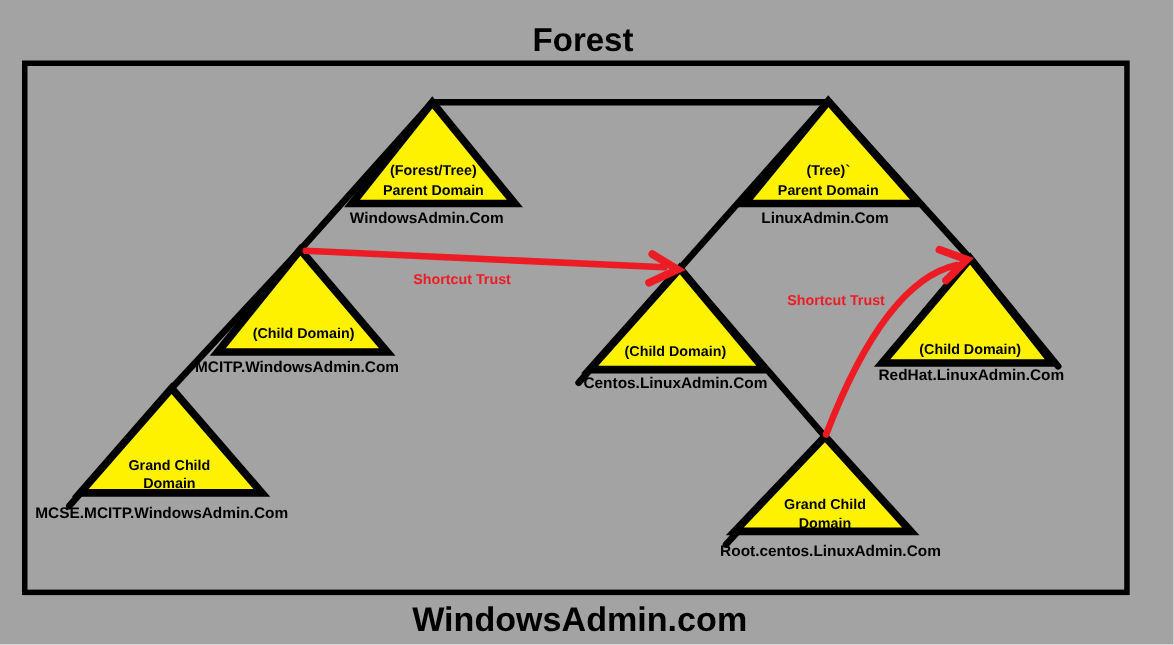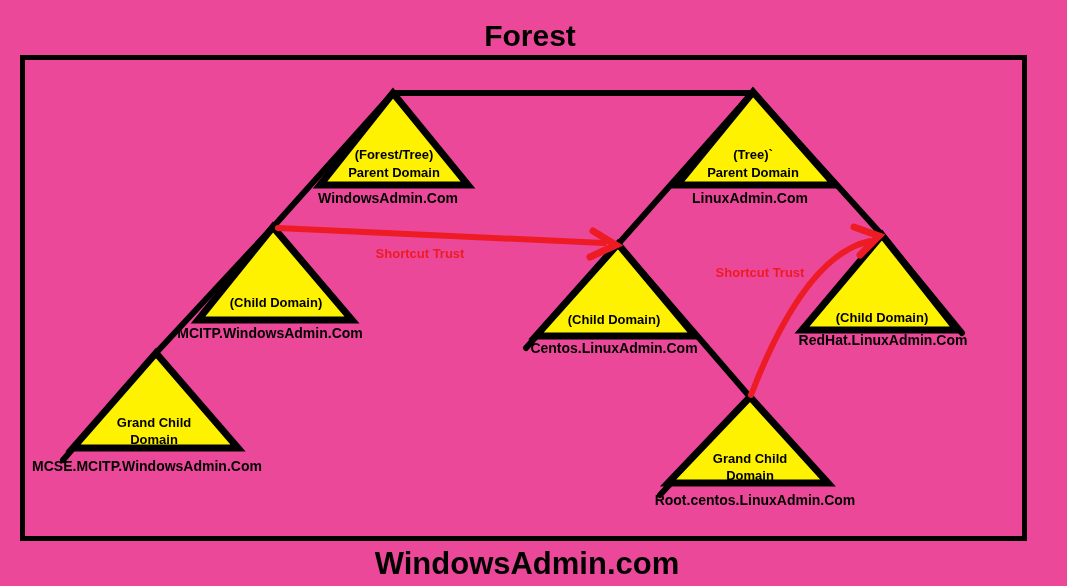--- a/index.html
+++ b/index.html
@@ -1,19 +1,19 @@
 <!DOCTYPE html>
 <html><head>
 <meta charset="utf-8">
 <style>
   html,body{margin:0;padding:0;background:#fff;}
   .canvas{
     position:relative;
     width:1067px;height:586px;
-    background:#ec4899;
+    background:#a3a3a3;
     font-family:"Liberation Sans", sans-serif;
     overflow:hidden;
   }
   svg text{font-family:"Liberation Sans", sans-serif;font-weight:bold;}
   .title-text{font-size:30px;fill:#000;}
   .footer-text{font-size:31px;fill:#000;}
   .tri-label{font-size:13px;fill:#000;}
   .fqdn-label{font-size:14px;fill:#000;}
   .trust-text{font-size:13px;}
 </style>

